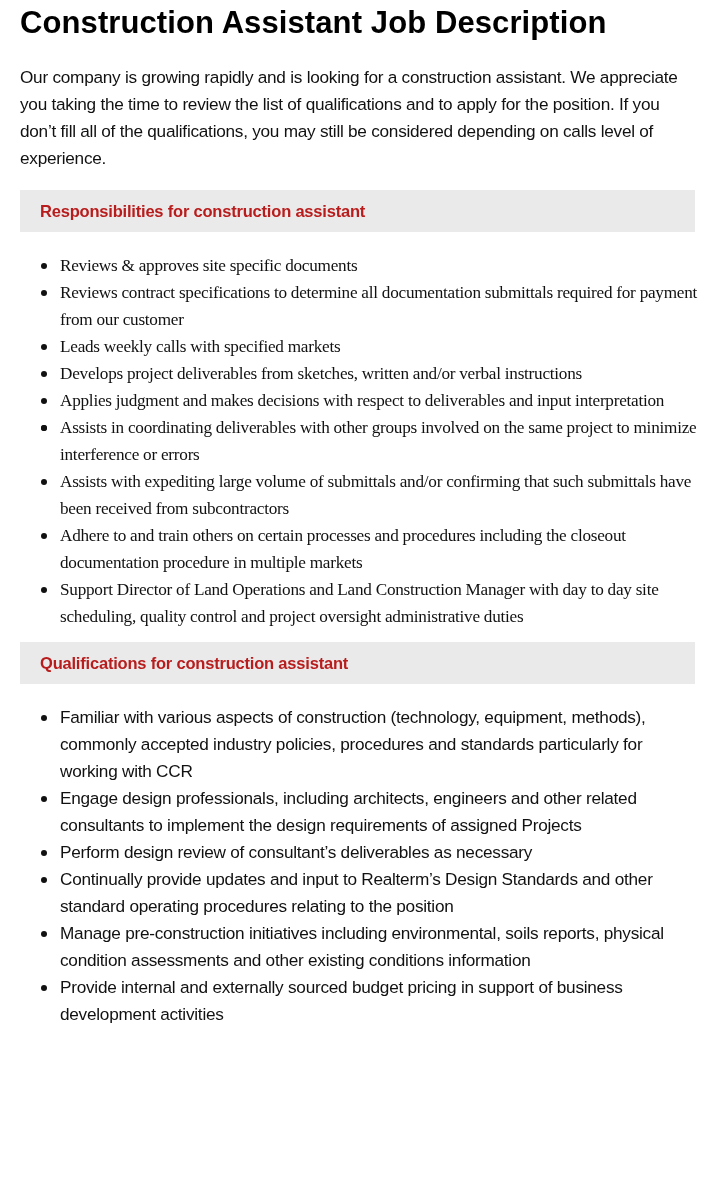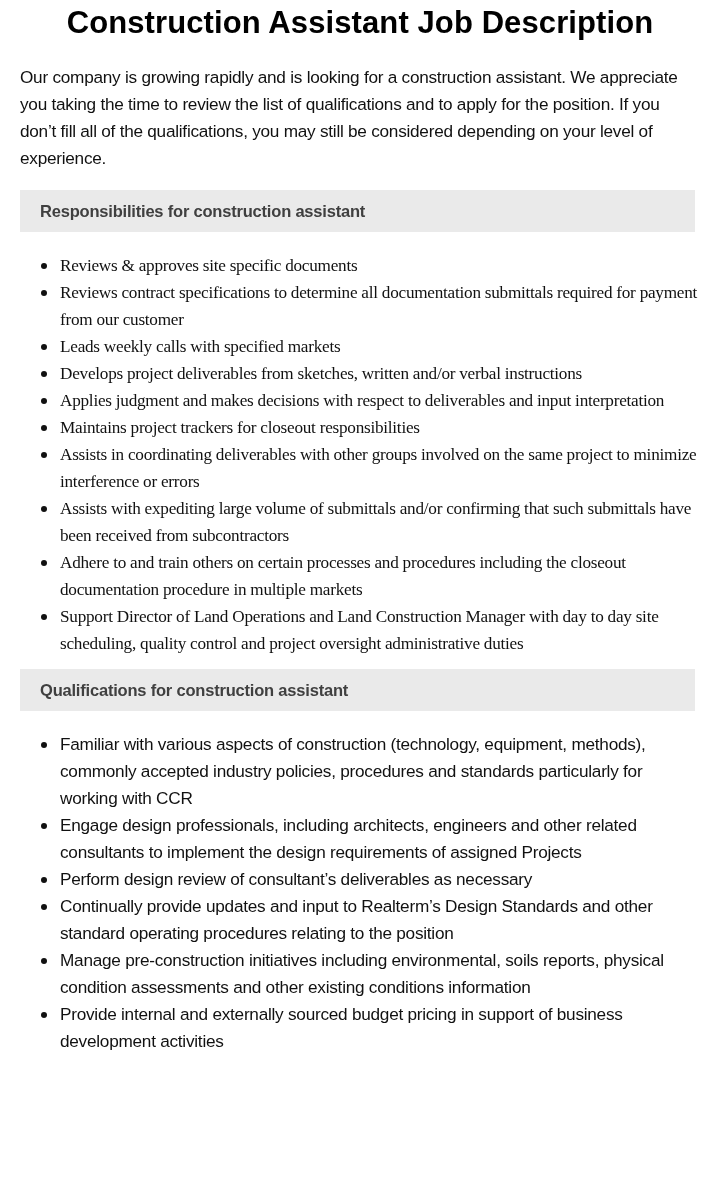--- a/index.html
+++ b/index.html
@@ -16,21 +16,20 @@
     }
     .page {
       position: relative;
       width: 720px;
       padding: 0 20px 0 20px;
       box-sizing: border-box;
     }
     .title {
       font-size: 31px;
       font-weight: bold;
-      text-align: center;
       margin: 0;
       padding-top: 4px;
       height: 50px;
       line-height: 38px;
       letter-spacing: 0.1px;
       color: #000;
     }
     .intro {
       font-size: 17.2px;
       line-height: 27px;
@@ -40,21 +39,21 @@
     .section-header {
       background: #eaeaea;
       width: 675px;
       height: 42px;
       box-sizing: border-box;
       padding-left: 20px;
       display: flex;
       align-items: center;
       font-size: 16.5px;
       font-weight: bold;
-      color: #404040;
+      color: #b91c1c;
       letter-spacing: -0.2px;
     }
     #resp-header { margin-top: 18px; }
     #qual-header { margin-top: 12px; }
     ul.items {
       list-style: none;
       margin: 0;
       padding: 0;
     }
     #resp-list { margin-top: 20px; font-family: Liberation Serif, serif; }
@@ -75,32 +74,32 @@
       height: 6px;
       border-radius: 50%;
       background: #111;
     }
   </style>
 </head>
 <body>
 
 <div class="page">
   <h1 class="title">Construction Assistant Job Description</h1>
-  <p class="intro">Our company is growing rapidly and is looking for a construction assistant. We appreciate you taking the time to review the list of qualifications and to apply for the position. If you don’t fill all of the qualifications, you may still be considered depending on your level of experience.</p>
+  <p class="intro">Our company is growing rapidly and is looking for a construction assistant. We appreciate you taking the time to review the list of qualifications and to apply for the position. If you don’t fill all of the qualifications, you may still be considered depending on calls level of experience.</p>
 
   <div class="section-header" id="resp-header">
     <span>Responsibilities for construction assistant</span>
   </div>
   <ul class="items" id="resp-list">
     <li><span class="bullet"></span><span>Reviews &amp; approves site specific documents</span></li>
     <li><span class="bullet"></span><span>Reviews contract specifications to determine all documentation submittals required for payment from our customer</span></li>
     <li><span class="bullet"></span><span>Leads weekly calls with specified markets</span></li>
     <li><span class="bullet"></span><span>Develops project deliverables from sketches, written and/or verbal instructions</span></li>
     <li><span class="bullet"></span><span>Applies judgment and makes decisions with respect to deliverables and input interpretation</span></li>
-    <li><span class="bullet"></span><span>Maintains project trackers for closeout responsibilities</span></li>
+    <li><span class="bullet"></span></li>
     <li><span class="bullet"></span><span>Assists in coordinating deliverables with other groups involved on the same project to minimize interference or errors</span></li>
     <li><span class="bullet"></span><span>Assists with expediting large volume of submittals and/or confirming that such submittals have been received from subcontractors</span></li>
     <li><span class="bullet"></span><span>Adhere to and train others on certain processes and procedures including the closeout documentation procedure in multiple markets</span></li>
     <li><span class="bullet"></span><span>Support Director of Land Operations and Land Construction Manager with day to day site scheduling, quality control and project oversight administrative duties</span></li>
   </ul>
 
   <div class="section-header" id="qual-header">
     <span>Qualifications for construction assistant</span>
   </div>
   <ul class="items" id="qual-list">

